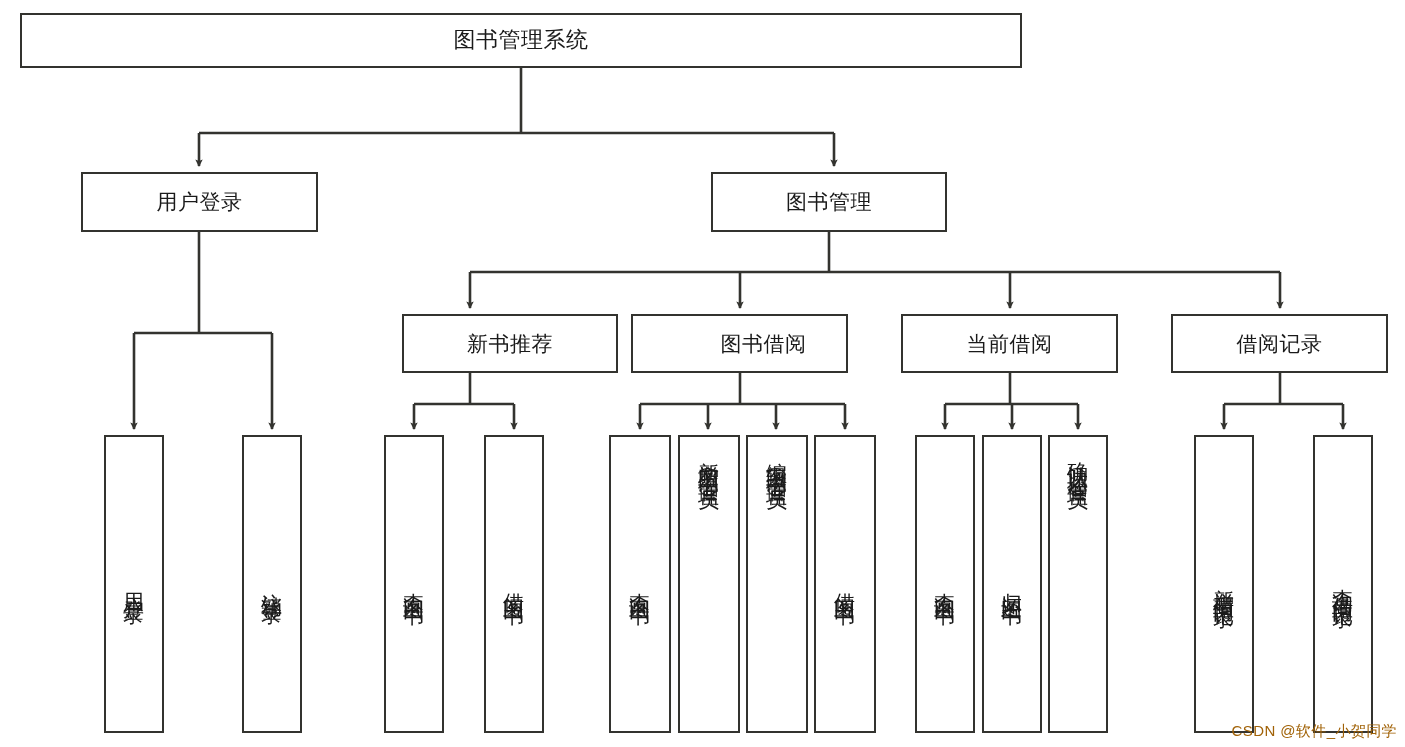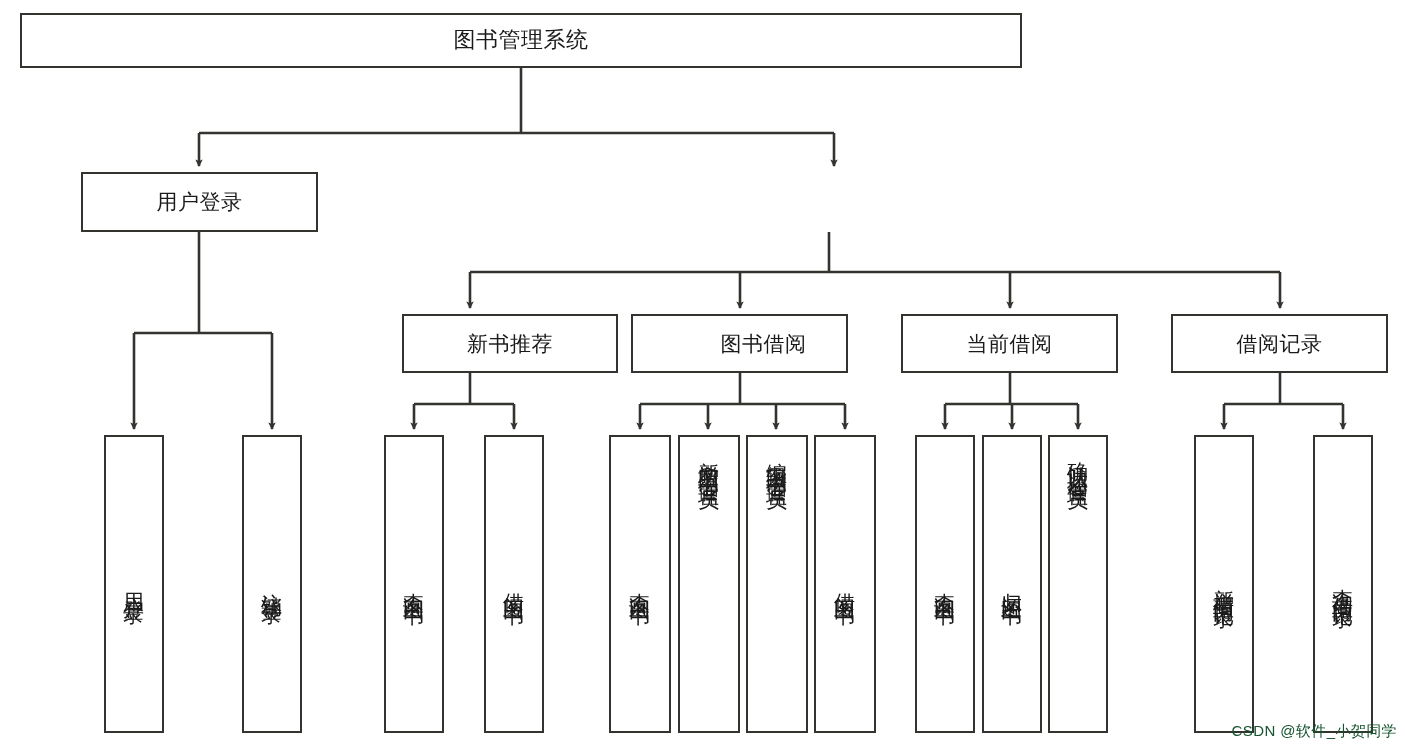--- a/index.html
+++ b/index.html
@@ -63,21 +63,21 @@
     color: #1a1a1a;
     letter-spacing: 4px;
     line-height: 1;
     white-space: nowrap;
   }
   #watermark {
     position: absolute;
     right: 8px;
     bottom: 6px;
     font-size: 15px;
-    color: #14532d;
+    color: #a16207;
     white-space: nowrap;
     letter-spacing: 0.4px;
   }
 </style>
 </head>
 <body>
 
 <div id="diagram-root">
 
   <svg id="diagram-svg" viewBox="0 0 1405 747" xmlns="http://www.w3.org/2000/svg">
@@ -143,20 +143,23 @@
   </svg>
 
   <div class="node-box root" style="left:20px; top:13px; width:1002px; height:55px;">
     <span class="node-label-h">图书管理系统</span>
   </div>
 
   <div class="node-box" style="left:81px; top:172px; width:237px; height:60px;">
     <span class="node-label-h">用户登录</span>
   </div>
 
+  <div class="node-box" style="left:711px; top:172px; width:236px; height:60px;">
+    <span class="node-label-h">图书管理</span>
+  </div>
 
   <div class="node-box" style="left:362px; top:314px; width:216px; height:59px;margin-left:40px;">
     <span class="node-label-h">新书推荐</span>
   </div>
 
   <div class="node-box" style="left:631px; top:314px; width:217px; height:59px;padding-left:48px;">
     <span class="node-label-h">图书借阅</span>
   </div>
 
   <div class="node-box" style="left:1171px; top:314px; width:217px; height:59px;">

